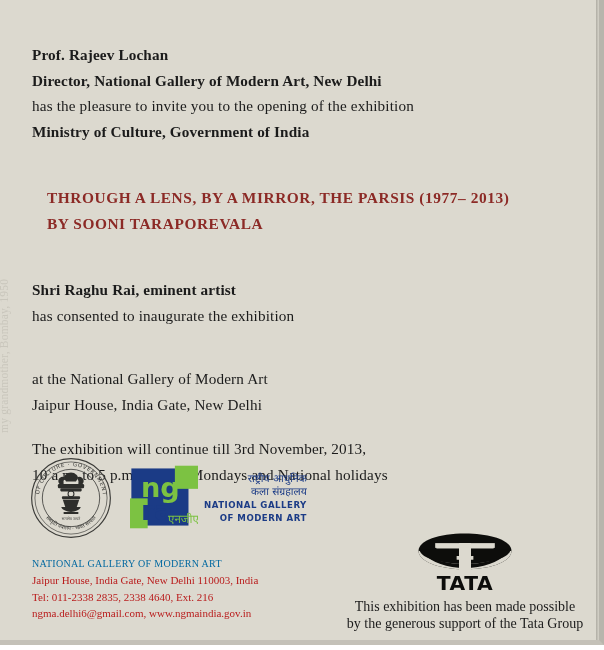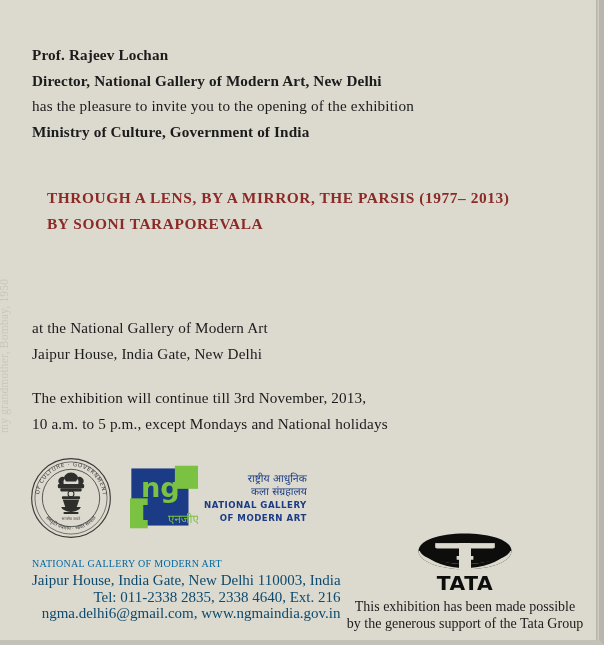--- a/index.html
+++ b/index.html
@@ -124,25 +124,24 @@
     top: 100px;
   }
   .addr-title {
     font-size: 10px;
     letter-spacing: 0.3px;
     color: #0369a1;
     line-height: 17px;
     white-space: nowrap;
   }
   .addr-line {
-    font-size: 15px;
-    color: #0c4a6e;
+    font-size: 11px;
+    color: #b91c1c;
     line-height: 16.5px;
     white-space: nowrap;
-    text-align: right;
   }
 
   
   .tata-block {
     position: absolute;
     right: 4px;
     bottom: 8px;
     width: 260px;
     text-align: center;
   }
@@ -172,20 +171,24 @@
 
     <div class="gap-lg"></div>
 
     <div class="title-block">
       <div class="title-line">THROUGH A LENS, BY A MIRROR, THE PARSIS (1977– 2013)</div>
       <div class="title-line">BY SOONI TARAPOREVALA</div>
     </div>
 
     <div class="gap-lg"></div>
 
+    <div class="block">
+      <div class="line bold">Shri Raghu Rai, eminent artist</div>
+      <div class="line">has consented to inaugurate the exhibition</div>
+    </div>
 
     <div class="gap-md"></div>
 
 
     <div class="gap-md"></div>
 
     <div class="block">
       <div class="line">at the National Gallery of Modern Art</div>
       <div class="line">Jaipur House, India Gate, New Delhi</div>
     </div>

